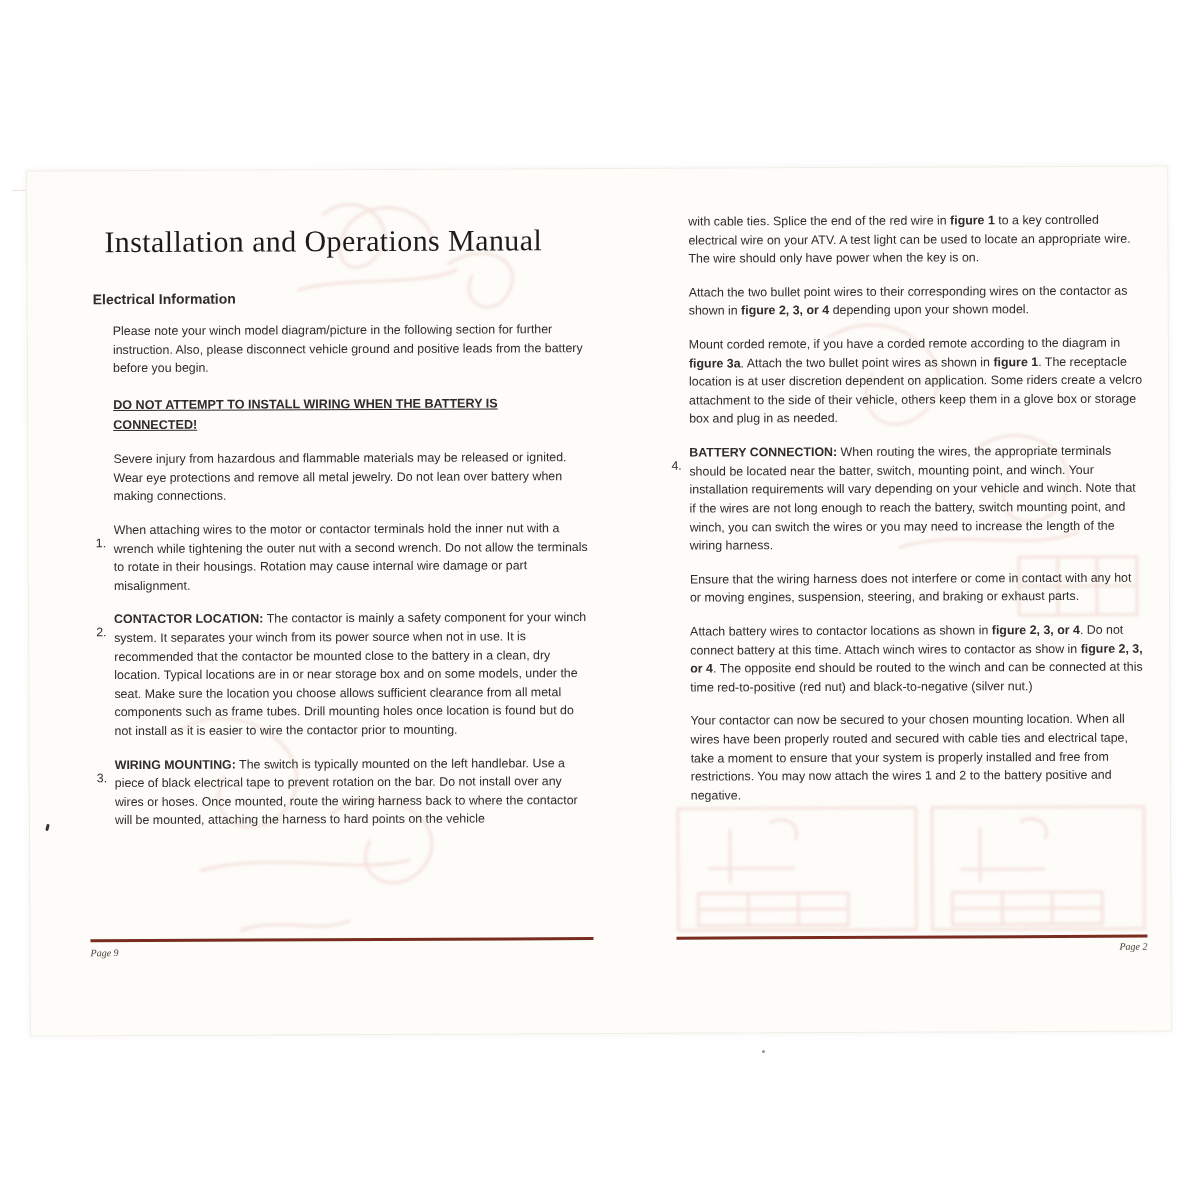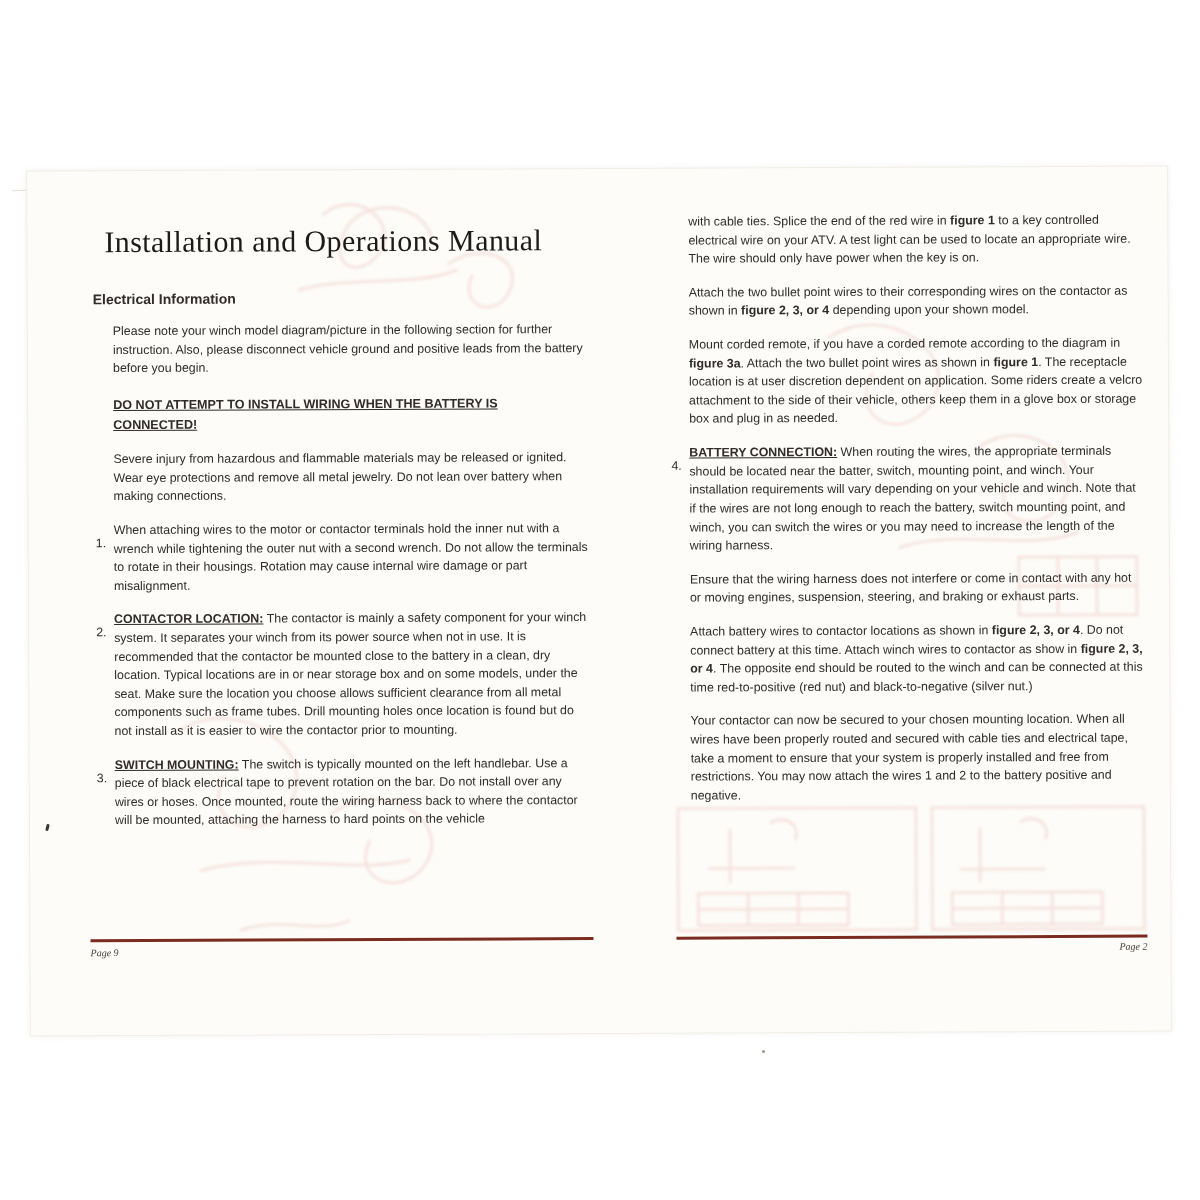--- a/index.html
+++ b/index.html
@@ -41,21 +41,21 @@
     font-size: 12.4px; line-height: 1.5;
     margin-top: 15px; text-align: left;
   }
   .warning {
     font-size: 12.6px; font-weight: 700; line-height: 1.6;
     text-decoration: underline; max-width: 455px;
     margin-top: 17px;
   }
   .item { position: relative; }
   .inum { position: absolute; left: -18px; top: 15px; font-size: 12.4px; }
-  .ilabel { font-weight: 700; text-decoration: underline; }
+  .ilabel { font-weight: 700; }
 
   .footer { position: absolute; top: 768px; }
   .page-left  .footer { left: 60px; right: 38px; }
   .page-right .footer { left: 45px; right: 23px; }
   .rule { height: 3px; background: var(--rule, #7a2c20); }
   .pagenum {
     font-family: "Liberation Serif", serif; font-style: italic;
     font-size: 10px; color: #4a453f; display: inline-block; margin-top: 3px;
   }
   .page-right .pagenum { float: right; margin-left: 46px; }
@@ -119,21 +119,21 @@
       <p class="body">When attaching wires to the motor or contactor terminals hold the inner nut with a wrench while tightening the outer nut with a second wrench. Do not allow the terminals to rotate in their housings. Rotation may cause internal wire damage or part misalignment.</p>
     </div>
 
     <div class="item">
       <span class="inum">2.</span>
       <p class="body"><span class="ilabel">CONTACTOR LOCATION:</span> <span>The contactor is mainly a safety component for your winch system. It separates your winch from its power source when not in use. It is recommended that the contactor be mounted close to the battery in a clean, dry location. Typical locations are in or near storage box and on some models, under the seat. Make sure the location you choose allows sufficient clearance from all metal components such as frame tubes. Drill mounting holes once location is found but do not install as it is easier to wire the contactor prior to mounting.</span></p>
     </div>
 
     <div class="item">
       <span class="inum">3.</span>
-      <p class="body"><span class="ilabel">SWITCH MOUNTING:</span> <span>The switch is typically mounted on the left handlebar. Use a piece of black electrical tape to prevent rotation on the bar. Do not install over any wires or hoses. Once mounted, route the wiring harness back to where the contactor will be mounted, attaching the harness to hard points on the vehicle</span></p>
+      <p class="body"><span class="ilabel">WIRING MOUNTING:</span> <span>The switch is typically mounted on the left handlebar. Use a piece of black electrical tape to prevent rotation on the bar. Do not install over any wires or hoses. Once mounted, route the wiring harness back to where the contactor will be mounted, attaching the harness to hard points on the vehicle</span></p>
     </div>
 
     <div class="footer">
       <div class="rule"></div>
       <span class="pagenum">Page 9</span>
     </div>
   </section>
 
   <section class="page page-right">
     <p class="body" style="margin-top:0"><span>with cable ties. Splice the end of the red wire in </span><span style="font-weight: 700;">figure 1</span><span> to a key controlled electrical wire on your ATV. A test light can be used to locate an appropriate wire. The wire should only have power when the key is on.</span></p>

